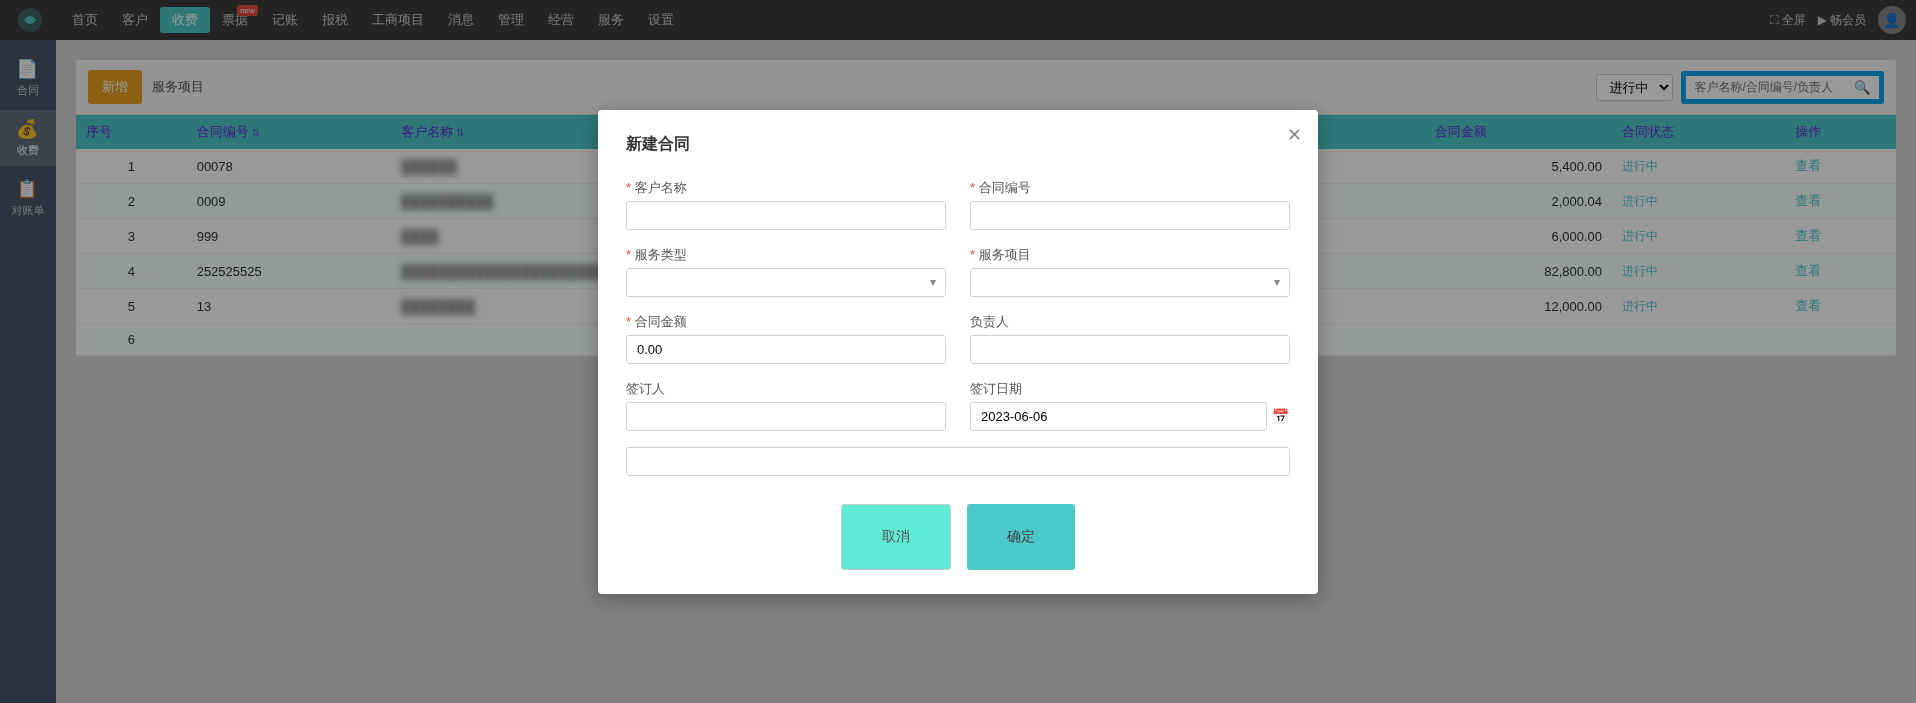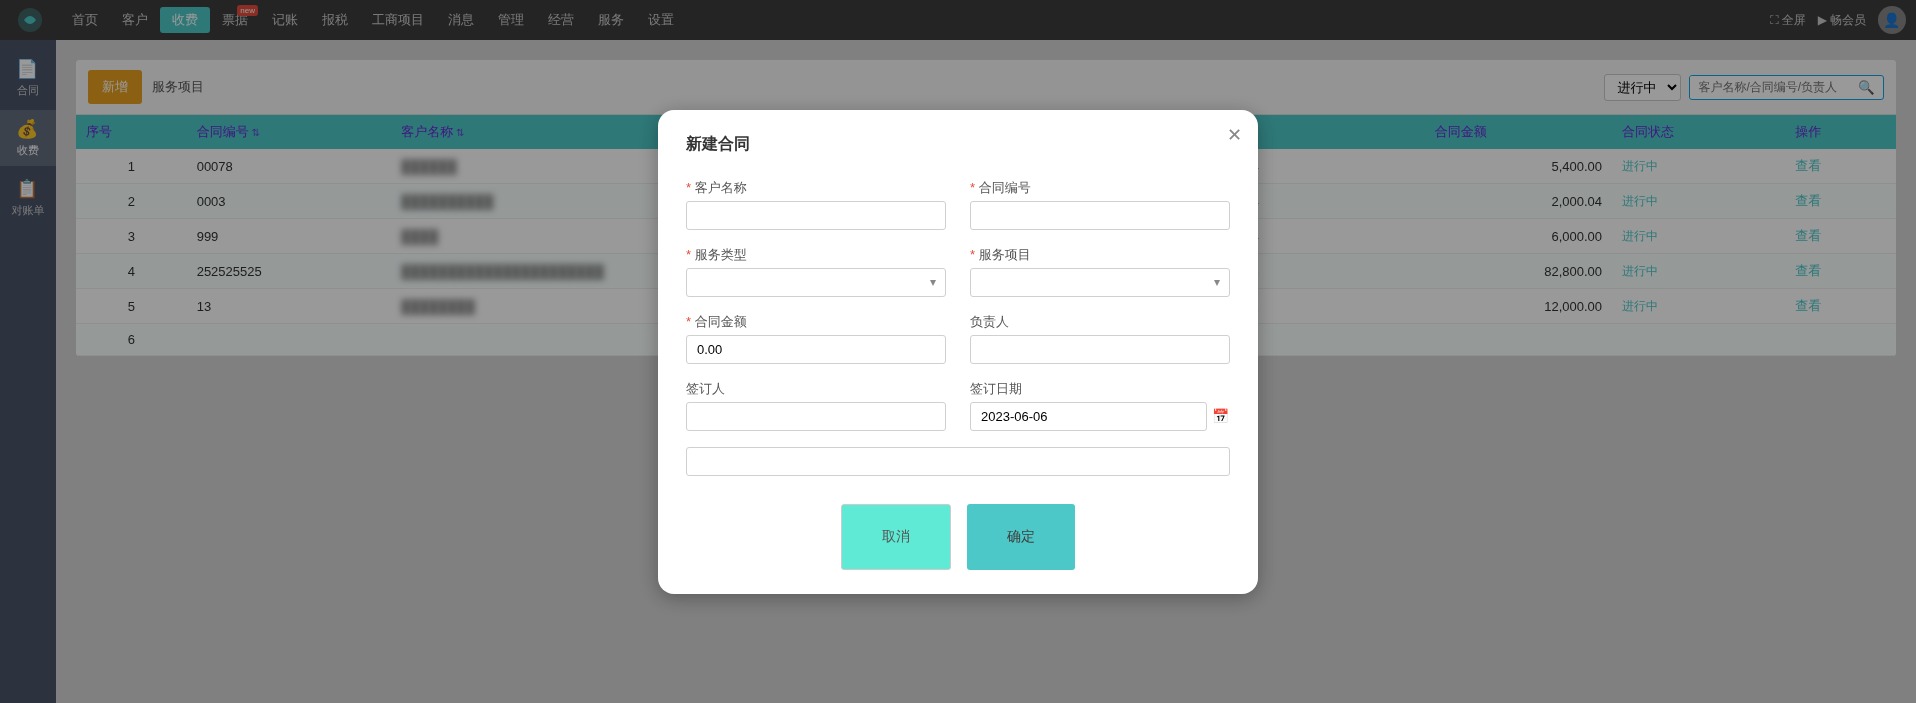--- a/index.html
+++ b/index.html
@@ -162,21 +162,21 @@
       border: 1px solid #ccc;
       padding: 4px 8px;
       border-radius: 3px;
       font-size: 13px;
       background: #fff;
       cursor: pointer;
     }
     .search-box {
       display: flex;
       align-items: center;
-      border: 1px solid #0ea5e9;
+      border: 5px solid #0ea5e9;
       border-radius: 3px;
       overflow: hidden;
       background: #fff;
     }
     .search-box input {
       border: none;
       padding: 4px 8px;
       font-size: 12px;
       width: 160px;
       outline: none;
@@ -244,22 +244,22 @@
       position: fixed;
       top: 0; left: 0; right: 0; bottom: 0;
       background: rgba(0,0,0,0.4);
       z-index: 200;
       display: flex;
       align-items: center;
       justify-content: center;
     }
     .modal {
       background: #fff;
-      border-radius: 16px;
-      width: 600px;
+      border-radius: 4px;
+      width: 720px;
       padding: 24px 28px;
       position: relative;
       box-shadow: 0 4px 20px rgba(0,0,0,0.3);
     }
     .modal-title {
       font-size: 16px;
       color: #333;
       margin-bottom: 24px;
       font-weight: bold;
     }
@@ -462,21 +462,21 @@
         <td>00078</td>
         <td class="blurred">██████</td>
         <td>小规模记账</td>
         <td>202305-202404</td>
         <td class="amount-col">5,400.00</td>
         <td><span class="status-badge-active">进行中</span></td>
         <td><a class="action-link">查看</a></td>
       </tr>
           <tr>
         <td class="row-num">2</td>
-        <td>0003</td>
+        <td>0009</td>
         <td class="blurred">██████████</td>
         <td>小规模记账</td>
         <td>202305-202404</td>
         <td class="amount-col">2,000.04</td>
         <td><span class="status-badge-active">进行中</span></td>
         <td><a class="action-link">查看</a></td>
       </tr>
           <tr>
         <td class="row-num">3</td>
         <td>999</td>

